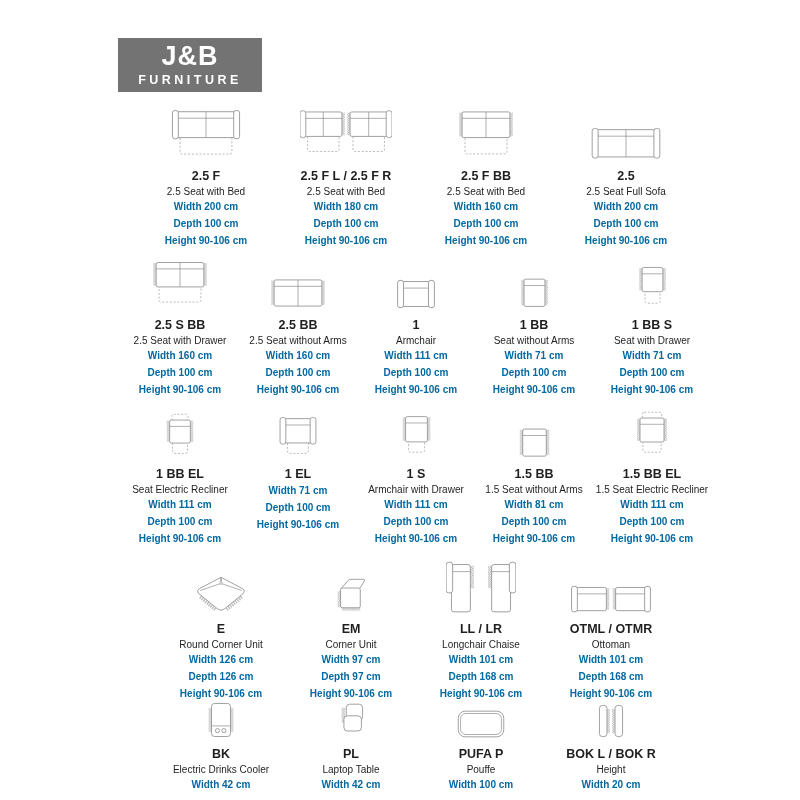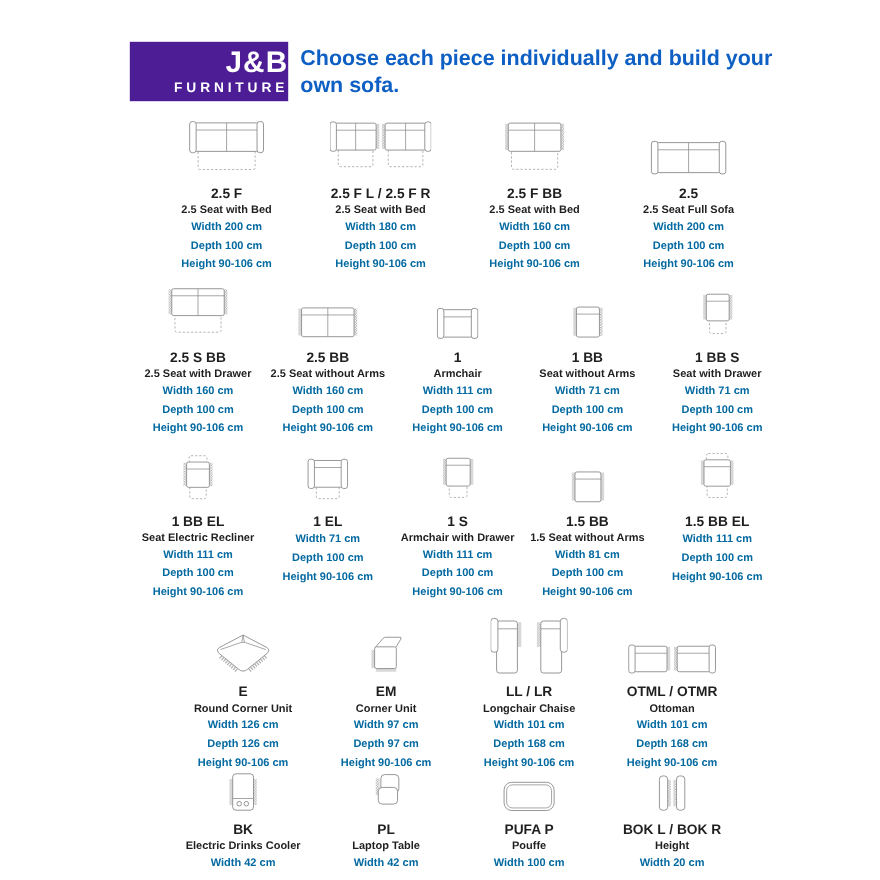--- a/index.html
+++ b/index.html
@@ -19,44 +19,43 @@
   #heading{
     position:absolute;left:273px;top:41px;width:458px;
     color:#0e5fc4;font-size:19.5px;font-weight:bold;line-height:1.28;
   }
   
   #catalog{padding-top:96px;}
   .row{display:flex;justify-content:center;align-items:flex-start;padding-left:32px;}
   .item{display:flex;flex-direction:column;align-items:center;text-align:center;}
   .diag{display:flex;align-items:flex-end;justify-content:center;}
   .name{font-size:12.5px;font-weight:bold;margin-top:9px;line-height:15px;}
-  .desc{font-size:10px;font-weight:bold;line-height:13px;margin-top:1px;}
+  .desc{font-size:10px;font-weight:normal;line-height:13px;margin-top:1px;}
   .dim{font-size:10px;line-height:17px;color:#0369a1;font-weight:bold;}
   
   svg .ln{fill:#ffffff;stroke:#8c8c8c;stroke-width:1.4;}
   svg .st{stroke:#8c8c8c;stroke-width:1.2;fill:none;}
 </style>
 </head>
 <body>
 
 <svg width="0" height="0" style="position:absolute" aria-hidden="true">
   <defs>
     <pattern id="hatch" width="4" height="4" patternUnits="userSpaceOnUse">
       <rect width="2" height="2" fill="#b0b0b0"></rect>
       <rect x="2" y="2" width="2" height="2" fill="#b0b0b0"></rect>
     </pattern>
   </defs>
 </svg>
 
 <div id="header">
-  <div id="logo" style="background: #4c1d95; align-items: flex-end;">
+  <div id="logo" style="background: #737373;">
     <div class="l1">J&amp;B</div>
     <div class="l2">FURNITURE</div>
   </div>
-  <div id="heading" style="color: rgb(14, 95, 196);">Choose each piece individually and build your own sofa.</div>
 </div>
 
 <div id="catalog">
     <div class="row" style="margin-top: 8px;">
       <div class="item" style="width: 140px;">
         <div class="diag" style="height: 56px;">
           <svg width="70" height="53" viewBox="0 0 118 90">
             <rect x="15" y="44" width="88" height="36" rx="3" fill="#fff" stroke="#ababab" stroke-width="1.4" stroke-dasharray="3.5 3"></rect>
             <rect x="10" y="8" width="98" height="44" rx="3" class="ln"></rect>
             <line x1="10" y1="19" x2="108" y2="19" class="st"></line>
@@ -278,20 +277,21 @@
           <svg width="34" height="48" viewBox="0 0 58 84">
             <rect x="12" y="4" width="34" height="14" rx="3" fill="#fff" stroke="#ababab" stroke-width="1.4" stroke-dasharray="3.5 3"></rect>
             <rect x="13" y="48" width="32" height="26" rx="3" fill="#fff" stroke="#ababab" stroke-width="1.4" stroke-dasharray="3.5 3"></rect>
             <rect x="3" y="15" width="6" height="39" fill="url(#hatch)"></rect>
             <rect x="49" y="15" width="6" height="39" fill="url(#hatch)"></rect>
             <rect x="8" y="14" width="42" height="42" rx="3" class="ln"></rect>
             <line x1="8" y1="25" x2="50" y2="25" class="st"></line>
           </svg>
         </div>
         <div class="name">1.5 BB EL</div>
+        <div class="desc">1.5 Seat Electric Recliner</div>
         <div class="dim">Width 111 cm</div>
         <div class="dim">Depth 100 cm</div>
         <div class="dim">Height 90-106 cm</div>
       </div>
     </div>
     <div class="row" style="margin-top: 10px;">
       <div class="item" style="width: 130px;">
         <div class="diag" style="height: 56px;">
           <svg width="58" height="38" viewBox="0 0 100 66">
             <line x1="14" y1="38" x2="40" y2="60" stroke="#b3b3b3" stroke-width="6" stroke-dasharray="2 2"></line>

